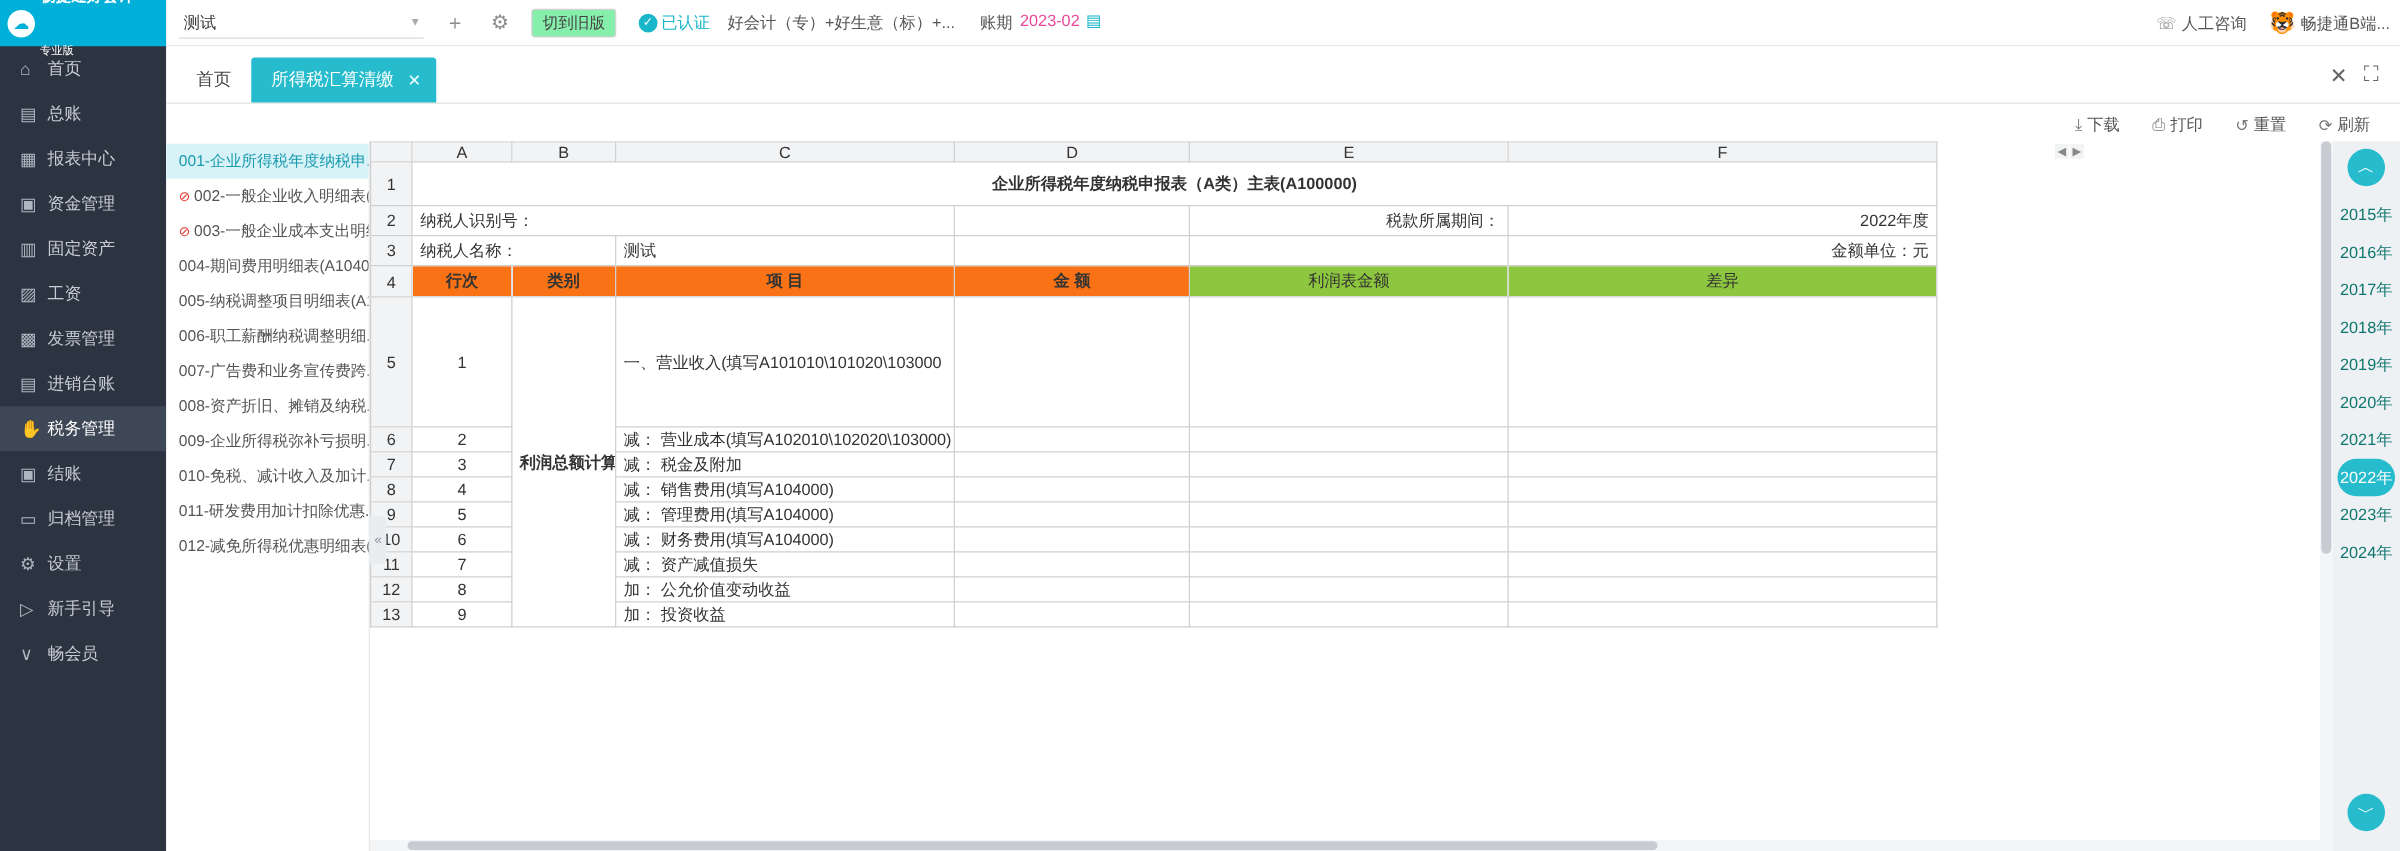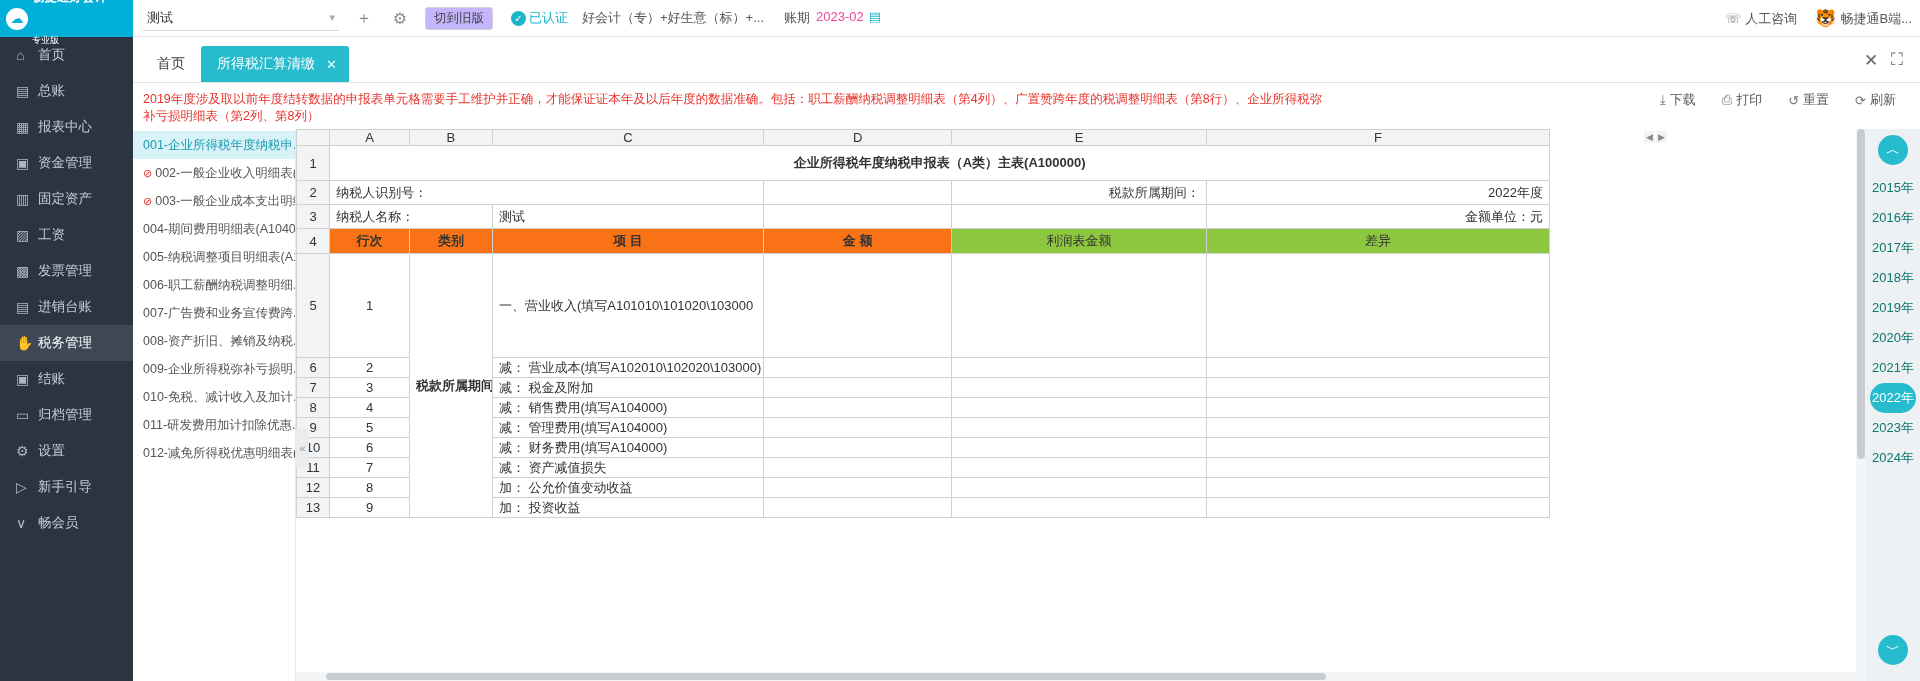--- a/index.html
+++ b/index.html
@@ -64,21 +64,21 @@
   .chev { color: #aaa; font-size: 11px; }
   .circ-btn {
     width: 22px; height: 22px; margin-left: 14px;
     display: flex; align-items: center; justify-content: center;
     color: #8c8c8c; font-size: 16px; cursor: pointer;
   }
   .switch-btn {
     margin-left: 14px; height: 23px; padding: 0 8px;
     border: 1px solid #d2d2d2; border-radius: 3px;
     display: flex; align-items: center; font-size: 12.5px;
-    color: #444; background: #c4b5fd; cursor: pointer;
+    color: #444; background: #86efac; cursor: pointer;
   }
   .verified { margin-left: 18px; display: flex; align-items: center; color: #19b5c9; font-size: 13px; cursor: pointer; }
   .verified .vbadge {
     width: 15px; height: 15px; border-radius: 50%; background: #19b5c9; color: #fff;
     font-size: 10px; display: flex; align-items: center; justify-content: center; margin-right: 3px;
   }
   .topnote { margin-left: 14px; font-size: 13px; color: #555; }
   .period { margin-left: 20px; display: flex; align-items: flex-start; font-size: 13px; color: #555; }
   .period .plabel { margin-right: 6px; }
   .period .pval { color: #ec4899; }
@@ -321,21 +321,20 @@
         <span>所得税汇算清缴</span>
         <span class="tclose">✕</span>
       </div>
       <div class="tabbar-right">
         <div class="tb-ico">✕</div>
         <div class="tb-ico">⛶</div>
       </div>
     </div>
 
     <div class="notice-row">
-      <div class="notice">2019年度涉及取以前年度结转数据的申报表单元格需要手工维护并正确，才能保证证本年及以后年度的数据准确。包括：职工薪酬纳税调整明细表（第4列）、广置赞跨年度的税调整明细表（第8行）、企业所得税弥补亏损明细表（第2列、第8列）</div>
       <div class="actions">
         <div class="act">
           <span class="ic">⤓</span>
           <span>下载</span>
         </div>
         <div class="act">
           <span class="ic">⎙</span>
           <span>打印</span>
         </div>
         <div class="act">
@@ -443,21 +442,21 @@
             <td class="hdr-cyan">行次</td>
             <td class="hdr-cyan">类别</td>
             <td class="hdr-cyan">项    目</td>
             <td class="hdr-cyan">金    额</td>
             <td class="hdr-green">利润表金额</td>
             <td class="hdr-green">差异</td>
           </tr>
           <tr>
             <td class="rowhdr">5</td>
             <td class="c-center" style="height:104px">1</td>
-            <td class="lbl" rowspan="9">税款所属期间</td>
+            <td class="lbl" rowspan="9">利润总额计算</td>
             <td>一、营业收入(填写A101010\101020\103000</td>
             <td></td>
             <td></td>
             <td></td>
           </tr>
           <tr class="row-h">
             <td class="rowhdr">6</td>
             <td class="c-center">2</td>
             <td>减： 营业成本(填写A102010\102020\103000)</td>
             <td></td>

